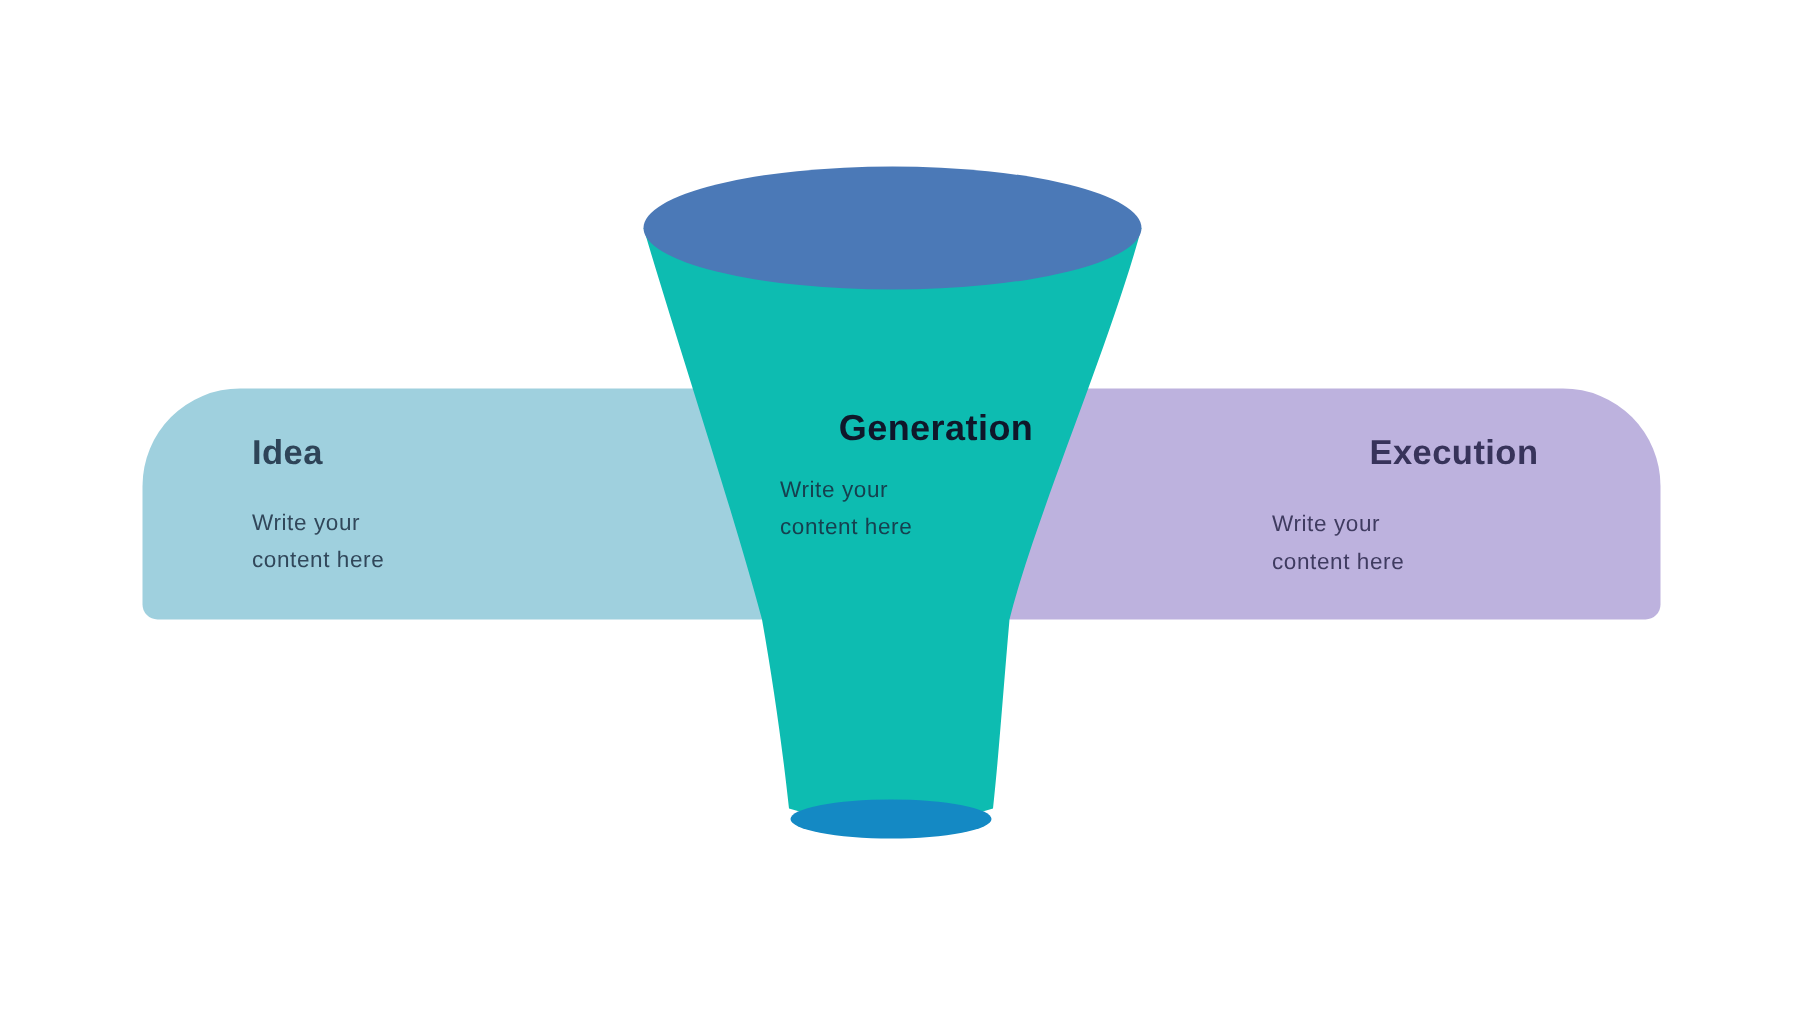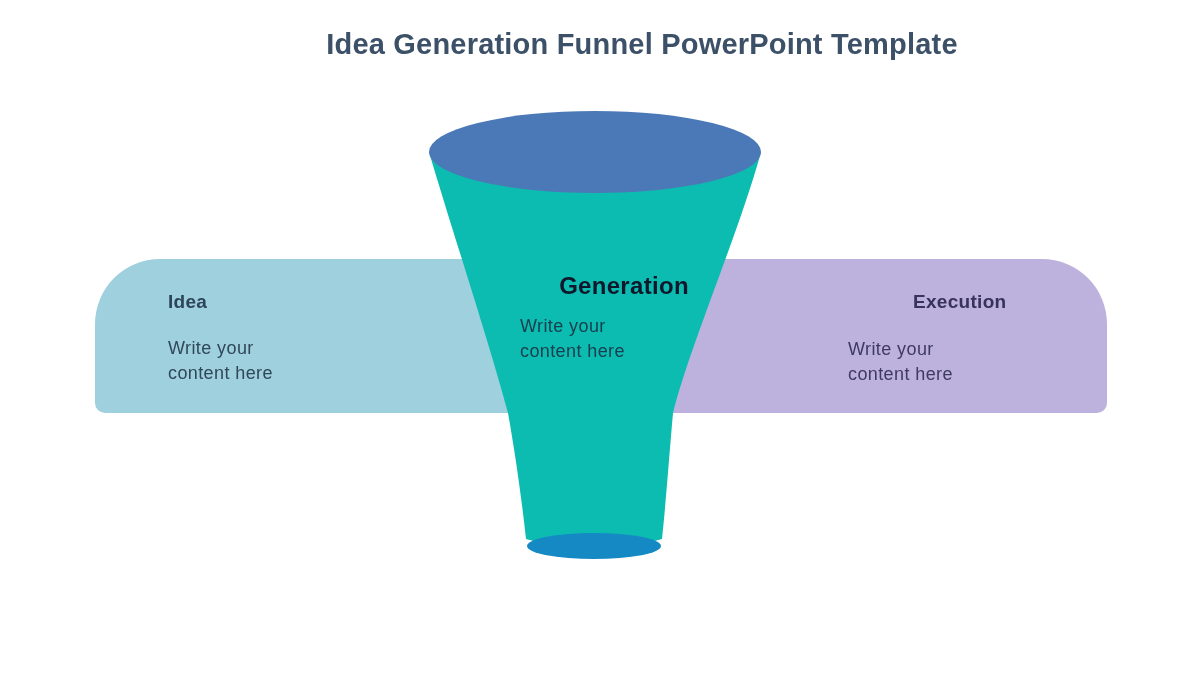--- a/index.html
+++ b/index.html
@@ -46,52 +46,51 @@
   .funnel-svg {
     position:absolute;
     left:0; top:0;
     width:1200px;
     height:675px;
     z-index:2;
   }
   .sec-label {
     position:absolute;
     font-weight:bold;
-    font-size:19px;
+    font-size:23px;
     line-height:23px;
     letter-spacing:0.3px;
     white-space:nowrap;
     z-index:4;
   }
   .idea-label { left:168px; top:290px; color:#2E4458; }
   .generation-label {
     left:624px; top:274px;
     transform:translateX(-50%);
     font-size:24px;
     color:#0f172a;
   }
   .execution-label { left:913px; top:290px; color:#37335A;text-align:right; }
   .sec-body {
     position:absolute;
-    font-size:18px;
+    font-size:15px;
     line-height:25px;
     letter-spacing:0.4px;
     white-space:nowrap;
     z-index:4;
   }
   .idea-body { left:168px; top:336px; color:#31475A; }
   .generation-body { left:520px; top:314px; color:#16404F; }
   .execution-body { left:848px; top:337px; color:#3F3B60; }
 </style>
 </head>
 <body>
 
 <div class="slide">
 
-  <div class="title">Idea Generation Funnel PowerPoint Template</div>
 
   <div class="band band-left" style="background-color: rgb(159, 208, 222);"></div>
 
   <div class="band band-right" style="background-color: rgb(189, 178, 222);"></div>
 
   <svg class="funnel-svg" viewBox="0 0 1200 675" aria-hidden="true">
     <path fill="#0DBCB1" d="M 429 152
              C 452 230 490 345 508 413
              C 516 458 522 502 526 539
              Q 595 560 662 539

